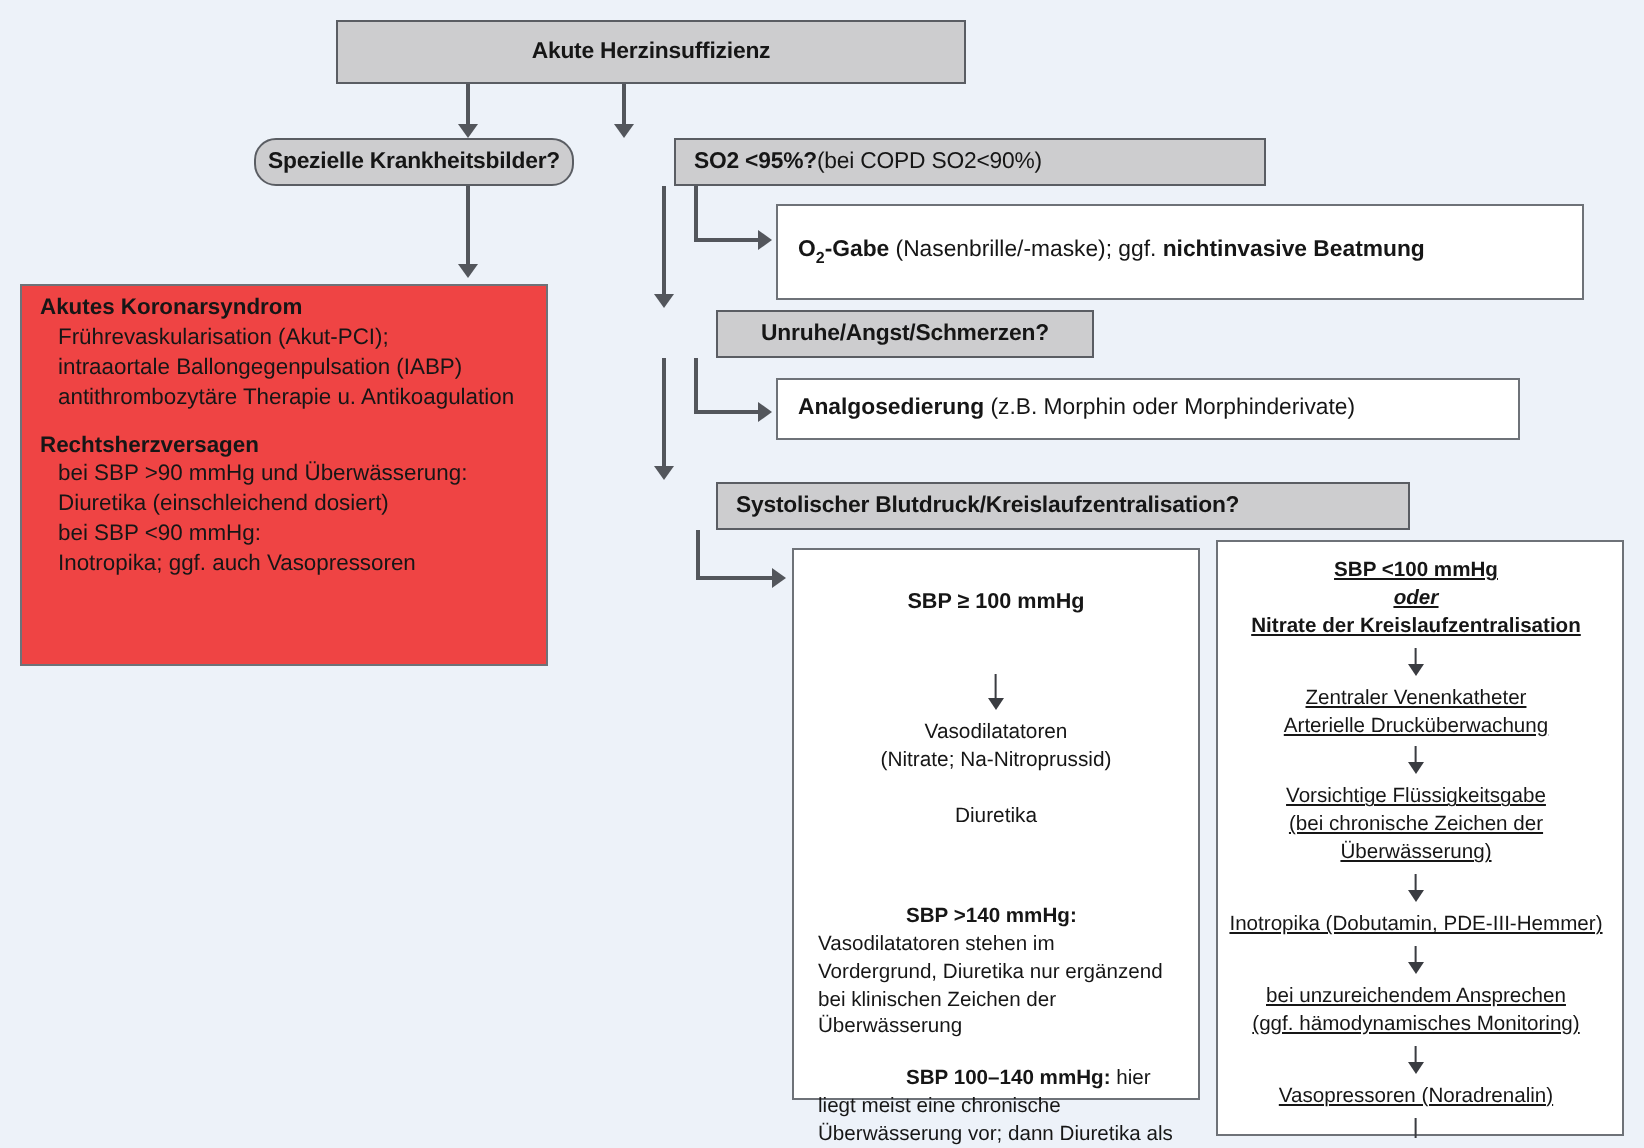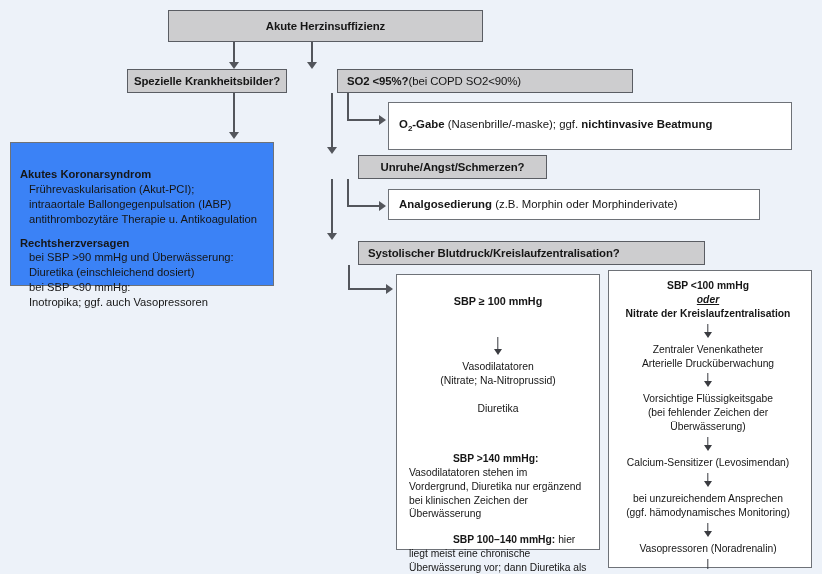--- a/index.html
+++ b/index.html
@@ -79,25 +79,25 @@
     width: 0; height: 0;
     border-top: 5px solid transparent;
     border-bottom: 5px solid transparent;
     border-left: 7px solid #53565c;
   }
 
   
   .panel-left {
     position: absolute;
     left: 10px; top: 142px;
-    width: 264px; height: 144px;
-    box-sizing: border-box;
-    background: #3b82f6;
+    width: 264px; height: 191px;
+    box-sizing: border-box;
+    background: #ef4444;
     border: 1.2px solid #6e7278;
-    padding: 24px 8px 6px 9px;
+    padding: 4px 8px 6px 9px;
     font-size: 11.2px;
     line-height: 1.33;
   }
   .panel-left .head { font-weight: bold; }
   .panel-left .ind { padding-left: 9px; }
   .panel-left .gap { height: 9px; }
 
   
   .panel-mid {
     position: absolute;
@@ -112,20 +112,21 @@
   .panel-right {
     position: absolute;
     left: 608px; top: 270px;
     width: 204px; height: 298px;
     box-sizing: border-box;
     background: #ffffff;
     border: 1.3px solid #6e7278;
     padding: 8px 8px 6px 4px;
     font-size: 10.3px;
     text-align: center;
+    text-decoration: underline;
   }
 
   .mid-title {
     text-align: center;
     font-weight: bold;
     font-size: 10.8px;
     margin-top: 8px;
   }
   .mid-step {
     text-align: center;
@@ -177,21 +178,21 @@
   <div class="gbox center" style="left:120px; top:10px; width:315px; height:32px;">
     <span>Akute Herzinsuffizienz</span>
   </div>
 
   <div class="vline" style="left:233px; top:42px; height:22px;"></div>
   <div class="arrow-down" style="left:229px; top:62px;"></div>
 
   <div class="vline" style="left:311px; top:42px; height:22px;"></div>
   <div class="arrow-down" style="left:307px; top:62px;"></div>
 
-  <div class="gbox center" style="left:79px; top:69px; width:160px; height:24px;">
+  <div class="gbox center" style="left:79px; top:69px; width:160px; height:24px;border-radius:11px;">
     <span>Spezielle Krankheitsbilder?</span>
   </div>
 
   <div class="gbox left" style="left:289px; top:69px; width:296px; height:24px;">
     <span class="b">SO2 &lt;95%?</span>
       <span class="reg"> (bei COPD SO2&lt;90%)</span>
   </div>
 
   <div class="vline" style="left:233px; top:93px; height:41px;"></div>
   <div class="arrow-down" style="left:229px; top:132px;"></div>
@@ -272,28 +273,28 @@
 
     <div class="rline">Zentraler Venenkatheter</div>
     <div class="rline">Arterielle Drucküberwachung</div>
 
     <div class="iarrow short">
       <div class="stem"></div>
       <div class="head"></div>
     </div>
 
     <div class="rline">Vorsichtige Flüssigkeitsgabe</div>
-    <div class="rline">(bei fehlender  Zeichen der Überwässerung)</div>
-
-    <div class="iarrow short">
-      <div class="stem"></div>
-      <div class="head"></div>
-    </div>
-
-    <div class="rline">Calcium-Sensitizer (Levosimendan)</div>
+    <div class="rline">(bei chronische  Zeichen der Überwässerung)</div>
+
+    <div class="iarrow short">
+      <div class="stem"></div>
+      <div class="head"></div>
+    </div>
+
+    <div class="rline">Inotropika (Dobutamin, PDE-III-Hemmer)</div>
 
     <div class="iarrow short">
       <div class="stem"></div>
       <div class="head"></div>
     </div>
 
     <div class="rline">bei unzureichendem Ansprechen</div>
     <div class="rline">(ggf. hämodynamisches Monitoring)</div>
 
     <div class="iarrow short">

